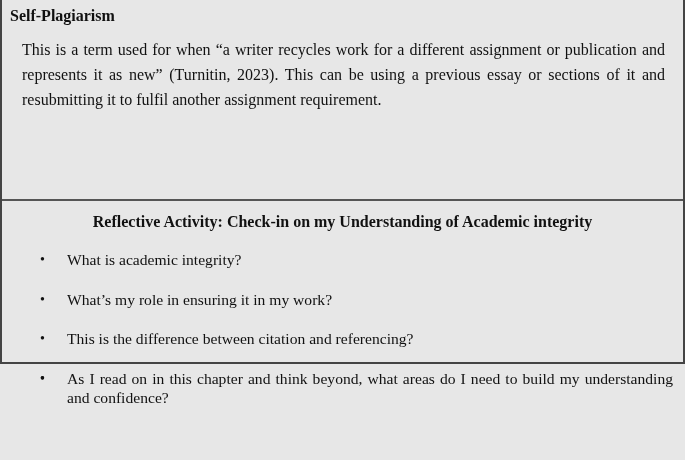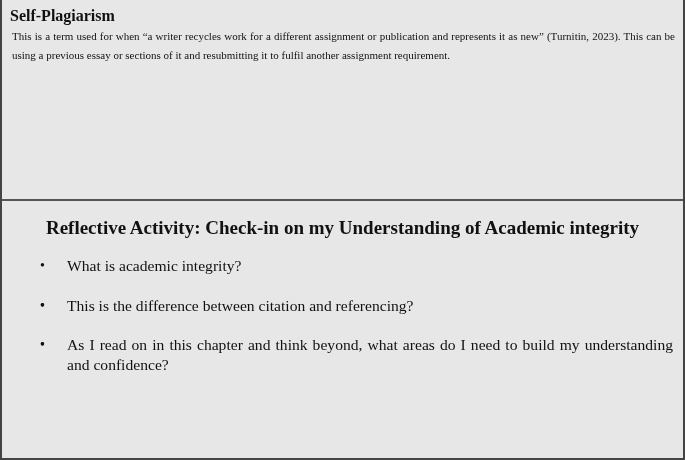--- a/index.html
+++ b/index.html
@@ -4,49 +4,49 @@
 <style>
   html, body { margin: 0; padding: 0; }
   body {
     width: 685px; height: 460px; overflow: hidden;
     background: #e7e7e7;
     font-family: "Liberation Serif", serif;
     color: #111;
   }
   .frame {
     position: absolute; left: 0; top: 0;
-    width: 685px; height: 460px;
+    width: 685px; height: 364px;
     box-sizing: border-box;
     border: 2px solid #444;
     border-top: none;
     background: #e7e7e7;
   }
   .sec1 {
     position: absolute; left: 0; top: 0; width: 681px; height: 199px;
     padding: 6px 6px 0 8px; box-sizing: border-box;
   }
   .divider {
     position: absolute; left: 0; top: 199px; width: 681px; height: 2px;
     background: #555;
   }
   .heading {
     font-weight: bold; font-size: 16px; line-height: 19px; margin: 0;
   }
   .para {
-    font-size: 11px; line-height: 19px; margin: 2px;
+    font-size: 16px; line-height: 25px; margin: 12px;
     text-align: justify;
   }
   .gap { height: 19px; }
   .sec2 {
     position: absolute; left: 0; top: 201px; width: 681px; height: 257px;
     padding: 3px 8px 0 8px; box-sizing: border-box;
   }
   .sec2-title {
-    font-weight: bold; font-size: 19px; line-height: 20px;
-    text-align: center; margin: 14px 0 18px 0;
+    font-weight: bold; font-size: 16px; line-height: 20px;
+    text-align: center; margin: 8px 0 18px 0;
   }
   ul.qs { list-style: none; margin: 0; padding: 0; }
   ul.qs li {
     position: relative; padding-left: 57px;
     font-size: 15.6px; line-height: 19.5px;
     margin-bottom: 20px; text-align: justify;
     padding-right: 2px;
   }
   ul.qs li .bullet {
     position: absolute; left: 30px; top: 0;
@@ -67,20 +67,21 @@
 
   <div class="sec2">
     <p class="sec2-title">Reflective Activity: Check-in on my Understanding of Academic integrity</p>
     <ul class="qs">
       <li>
         <span class="bullet">•</span>
         <span>What is academic integrity?</span>
       </li>
       <li>
         <span class="bullet">•</span>
+        <span>What’s my role in ensuring it in my work?</span>
       </li>
       <li>
         <span class="bullet">•</span>
         <span>This is the difference between citation and referencing?</span>
       </li>
       <li>
         <span class="bullet">•</span>
       </li>
       <li>
         <span class="bullet">•</span>

